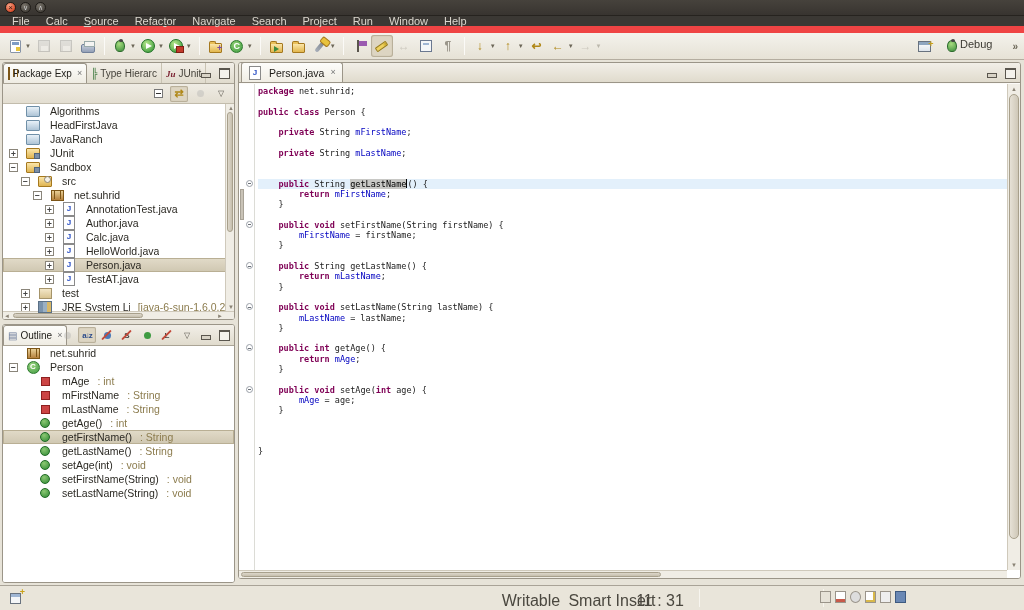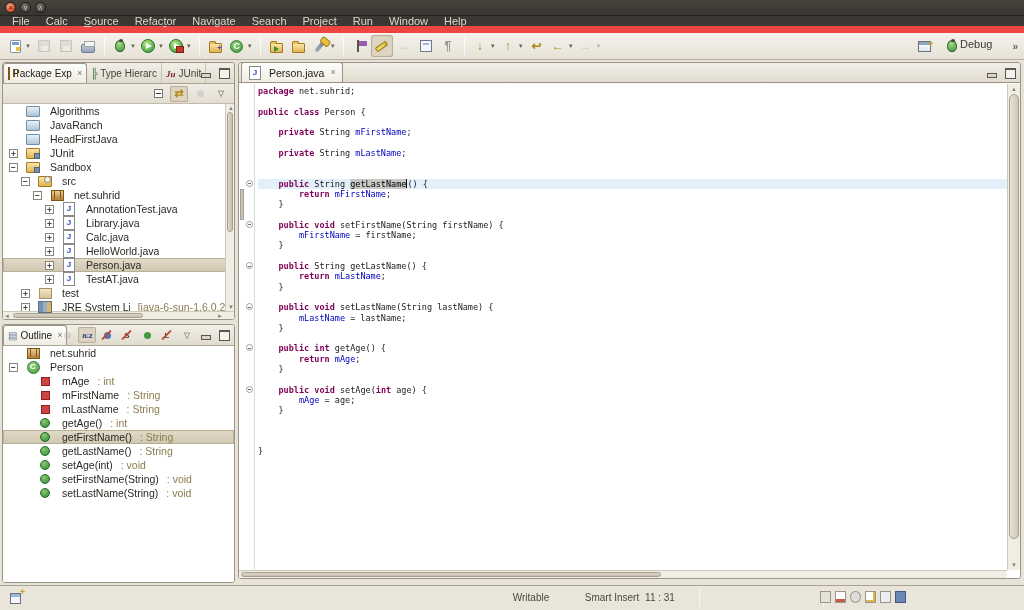--- a/index.html
+++ b/index.html
@@ -170,21 +170,21 @@
   .tok-sel { background:#c8c8c5; }
   .caret { display:inline-block; width:0; border-left:1px solid #000; height:9px; vertical-align:-1px; }
   .fold { position:absolute; left:-12px; top:1px; width:7px; height:7px; border:1px solid #9aa0a8; border-radius:50%; background:#fff; }
   .fold::after { content:""; position:absolute; left:1px; top:2.5px; width:3px; height:1px; background:#6a7078; }
   .ed-vscroll { position:absolute; top:0; right:0; bottom:8px; width:13px; background:#f0ede5; border-left:1px solid #cfc9bb; }
   .ed-vthumb { position:absolute; left:1px; width:10px; background:linear-gradient(90deg,#e6e1d6,#cfc8b8); border:1px solid #a8a08c; border-radius:5px; }
   .ed-hscroll { position:absolute; left:0; right:13px; bottom:0; height:8px; background:#f0ede5; border-top:1px solid #cfc9bb; }
 
   
   .statusbar { position:absolute; left:0; top:585px; width:1024px; height:25px; background:#e9e5da; border-top:1px solid #a9a397; }
-  .sb-item { position:absolute; top:6px; transform:translateX(-50%); font-size:10px; color:#4a473f; }
+  .sb-item { position:absolute; top:6px; transform:translateX(-50%); font-size:16px; color:#4a473f; }
   .sb-sep { position:absolute; top:3px; bottom:3px; width:1px; background:#c9c3b5; border-right:1px solid #f7f5ef; }
   .fastview { position:absolute; left:10px; top:7px; width:11px; height:11px; border:1px solid #68727f; background:#f4f6f8; }
   .fastview::before { content:""; position:absolute; left:0; top:0; right:0; height:3px; background:#9fb6d4; }
   .fastview::after { content:"+"; position:absolute; right:-5px; top:-7px; color:#caa21a; font-weight:bold; font-size:9px; }
   .sb-icons { position:absolute; right:118px; top:5px; display:flex; gap:4px; }
   .sb-ic { width:11px; height:12px; border:1px solid #9a948a; background:#f2f0ea; font-size:7px; line-height:10px; text-align:center; color:#6a6458; }
   .sb-ic.c1 { background:#e6e2d8; }
   .sb-ic.c2 { background:#fff; box-shadow:inset 0 -3px 0 #c85a4a; }
   .sb-ic.c3 { border-radius:50%; background:#ddd; }
   .sb-ic.c4 { background:#fff; box-shadow:inset -2px -2px 0 #d8b84a; }
@@ -415,26 +415,26 @@
         <span class="sarrow" style="right:11px;top:0;">►</span>
       </div>
     <div class="trow" style="padding-left: 5px;">
           <span class="exp"></span>
           <span class="ic ic-folder"></span>
           <span class="lbl">Algorithms</span>
         </div>
         <div class="trow" style="padding-left: 5px;">
           <span class="exp"></span>
           <span class="ic ic-folder"></span>
+          <span class="lbl">HeadFirstJava</span>
+        </div>
+        <div class="trow" style="padding-left: 5px;">
+          <span class="exp"></span>
+          <span class="ic ic-folder"></span>
           <span class="lbl">JavaRanch</span>
-        </div>
-        <div class="trow" style="padding-left: 5px;">
-          <span class="exp"></span>
-          <span class="ic ic-folder"></span>
-          <span class="lbl">HeadFirstJava</span>
         </div>
         <div class="trow" style="padding-left: 5px;">
           <span class="exp">
             <span class="expbox">+</span>
           </span>
           <span class="ic ic-project"></span>
           <span class="lbl">JUnit</span>
         </div>
         <div class="trow" style="padding-left: 5px;">
           <span class="exp">
@@ -462,21 +462,21 @@
             <span class="expbox">+</span>
           </span>
           <span class="ic ic-jfile"></span>
           <span class="lbl">AnnotationTest.java</span>
         </div>
         <div class="trow" style="padding-left: 41px;">
           <span class="exp">
             <span class="expbox">+</span>
           </span>
           <span class="ic ic-jfile"></span>
-          <span class="lbl">Library.java</span>
+          <span class="lbl">Author.java</span>
         </div>
         <div class="trow" style="padding-left: 41px;">
           <span class="exp">
             <span class="expbox">+</span>
           </span>
           <span class="ic ic-jfile"></span>
           <span class="lbl">Calc.java</span>
         </div>
         <div class="trow" style="padding-left: 41px;">
           <span class="exp">

